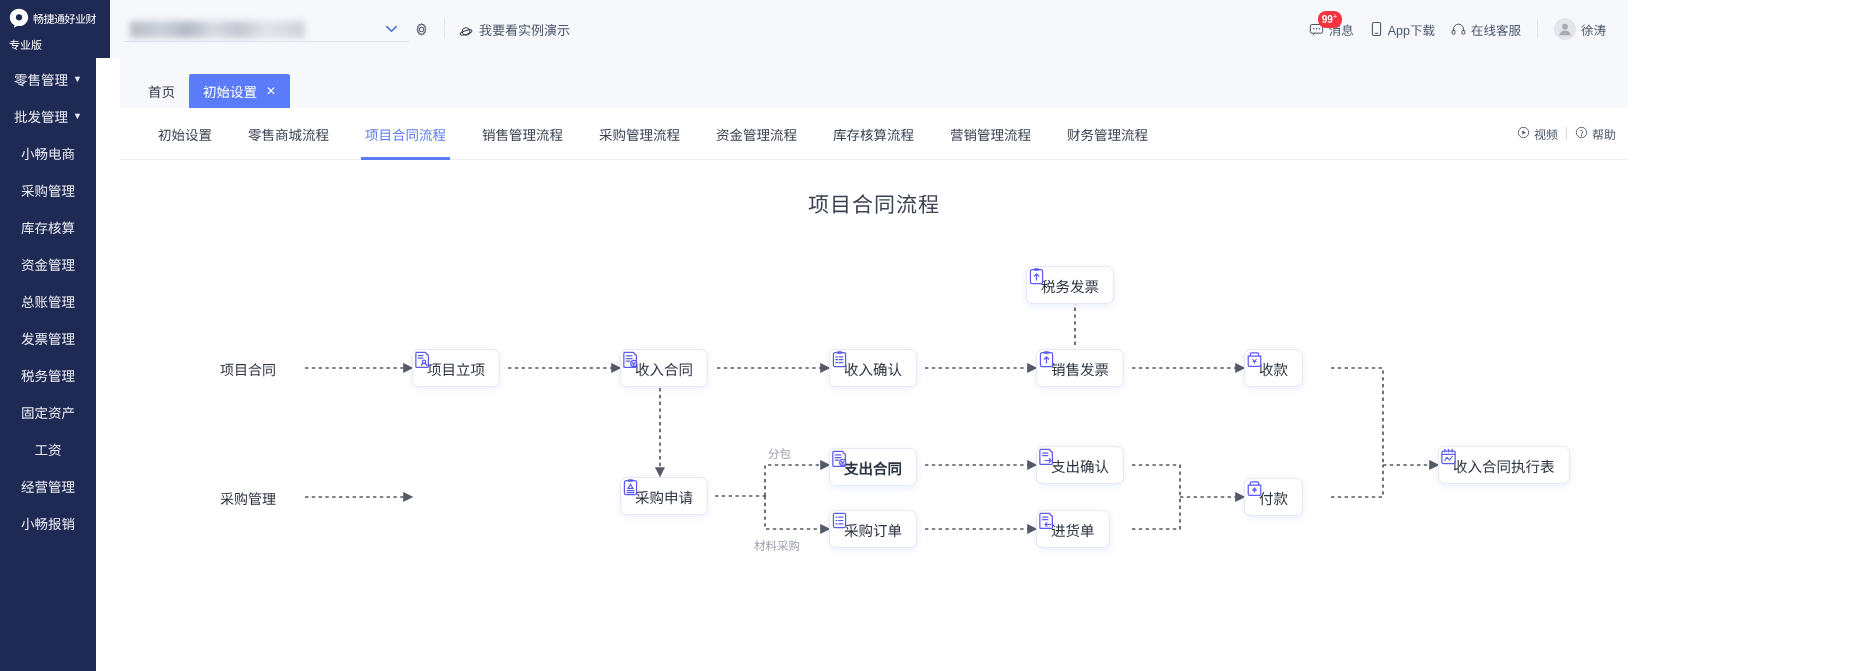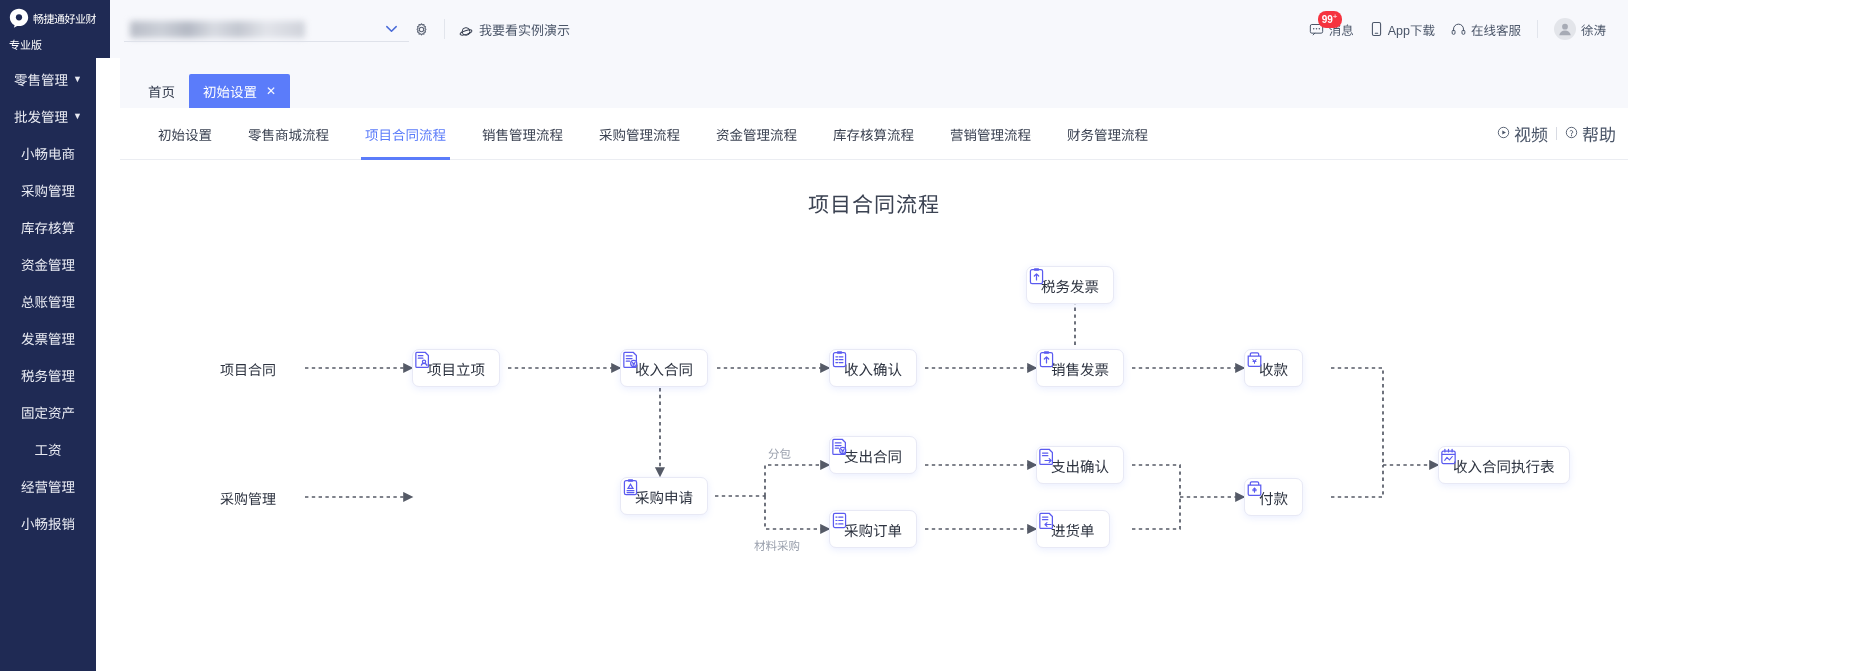--- a/index.html
+++ b/index.html
@@ -74,21 +74,21 @@
   
   .subnav { height: 52px; display: flex; align-items: center; padding-left: 20px; border-bottom: 1px solid #ebedf2; flex: 0 0 52px; position: relative; }
   .snav-item {
     font-size: 13.5px; color: #3b4252; padding: 0 18px; height: 52px;
     display: flex; align-items: center; cursor: pointer; position: relative; white-space: nowrap;
   }
   .snav-item.active { color: #5b7cfa; }
   .snav-item.active::after {
     content: ""; position: absolute; left: 14px; right: 14px; bottom: 0; height: 2.5px; background: #5b7cfa;
   }
-  .subnav-right { margin-left: auto; display: flex; align-items: center; gap: 0; padding-right: 4px; font-size: 17px; color: #4a5568; }
+  .subnav-right { margin-left: auto; display: flex; align-items: center; gap: 0; padding-right: 4px; font-size: 12px; color: #4a5568; }
   .sr-item { display: flex; align-items: center; gap: 4px; padding: 0 8px; cursor: pointer; white-space: nowrap; }
   .sr-sep { width: 1px; height: 13px; background: #d8dbe3; }
 
   
   .diagram-wrap { flex: 1; position: relative; overflow: hidden; }
   .diagram-title {
     text-align: center; font-size: 21px; color: #3b4252; margin-top: 28px; letter-spacing: 1px;
   }
   .canvas { position: absolute; left: 0; top: 0; width: 100%; height: 100%; }
   .canvas svg { position: absolute; left: 0; top: 0; }
@@ -449,21 +449,21 @@
             <svg class="nico" viewBox="0 0 20 20" fill="none" stroke="#5b5bf0" stroke-width="1.3">
               <rect x="3.6" y="2.8" width="12.8" height="14.6" rx="1.7"></rect>
               <rect x="7.2" y="1.2" width="5.6" height="2.8" rx="1" fill="#5b5bf0" stroke="none"></rect>
               <path d="M10 6.6 L12.6 11 H7.4 Z"></path>
               <line x1="6.4" y1="13.4" x2="13.6" y2="13.4" stroke-linecap="round"></line>
               <line x1="6.4" y1="15.3" x2="13.6" y2="15.3" stroke-linecap="round"></line>
             </svg>
             <span>采购申请</span>
           </div>
 
-          <div class="node" style="left:709px; top:276px;">
+          <div class="node" style="left:709px; top:288px;font-weight:bold;">
             <svg class="nico" viewBox="0 0 20 20" fill="none" stroke="#5b5bf0" stroke-width="1.3">
               <path d="M4 2.6 h9 l3.2 3.2 V17.4 a1 1 0 0 1-1 1 H4 a1 1 0 0 1-1-1 V3.6 a1 1 0 0 1 1-1 Z"></path>
               <line x1="5.6" y1="6.2" x2="11.6" y2="6.2" stroke-linecap="round"></line>
               <line x1="5.6" y1="9" x2="11.6" y2="9" stroke-linecap="round"></line>
               <line x1="5.6" y1="11.8" x2="9" y2="11.8" stroke-linecap="round"></line>
               <circle cx="13.4" cy="14.2" r="3.2" fill="#fff"></circle>
               <path d="M12 13.1 L13.4 14.6 L14.8 13.1 M12.2 14.8 h2.4 M13.4 14.6 v1.8" stroke-width="1.1" stroke-linecap="round"></path>
             </svg>
             <span>支出合同</span>
           </div>

